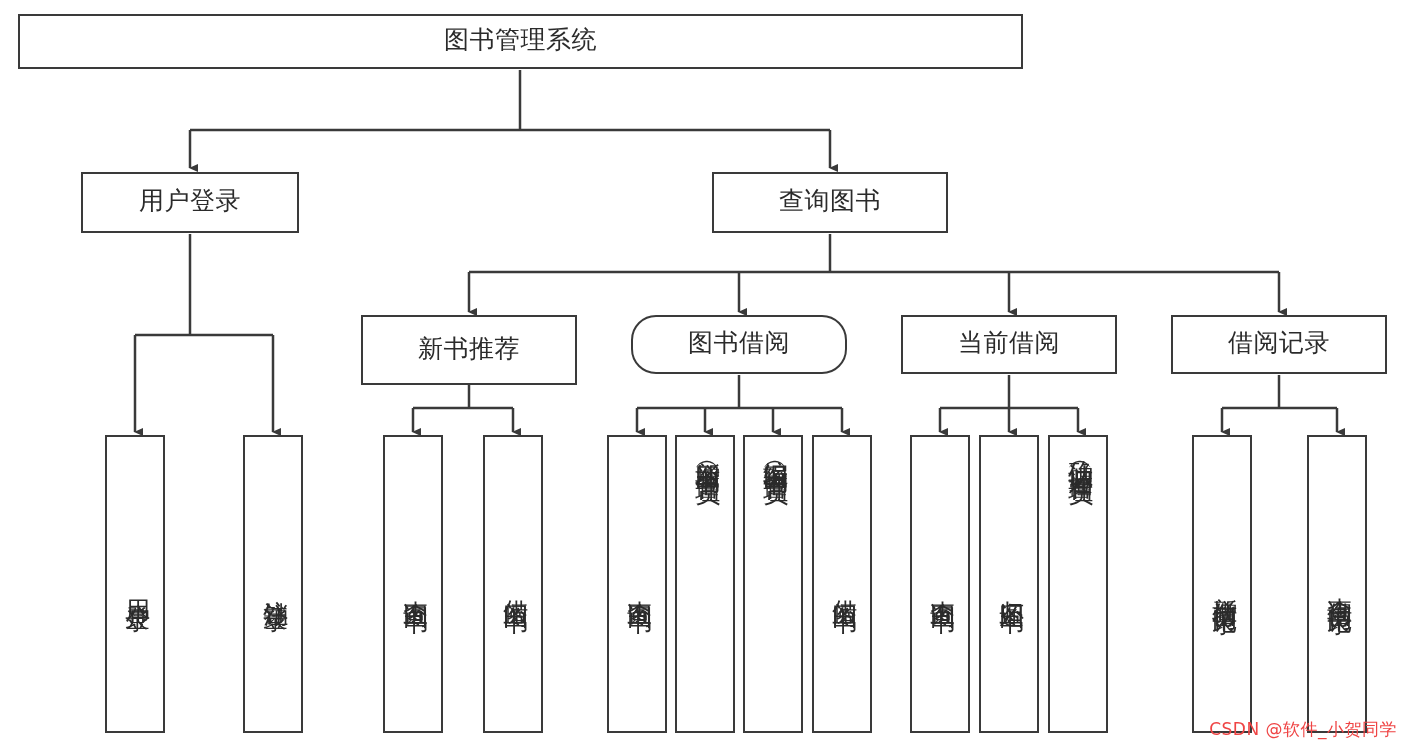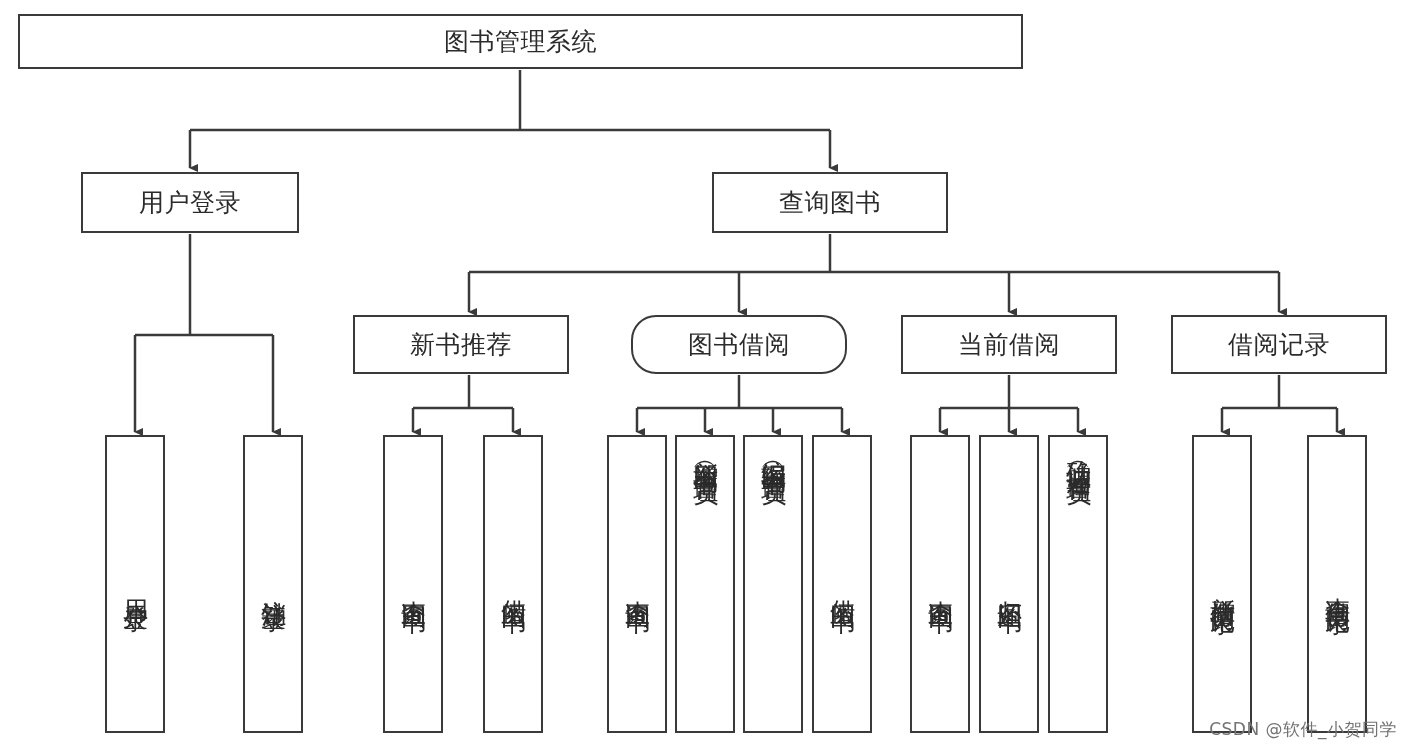--- a/index.html
+++ b/index.html
@@ -34,20 +34,21 @@
     display: flex;
     align-items: center;
     justify-content: center;
     z-index: 2;
   }
   .node-label {
     color: #2b2b2b;
     text-align: left;
     line-height: 1.0;
     white-space: pre;
+    font-family: Liberation Mono, monospace;
   }
   
   .node-h .node-label {
     font-size: 25px;
     letter-spacing: 0.5px;
   }
   .node-root .node-label {
     font-size: 25px;
   }
   
@@ -64,21 +65,21 @@
     display: block;
   }
   .node-v.leaf-center {
     align-items: center;
   }
   .watermark {
     position: absolute;
     right: 8px;
     bottom: 6px;
     font-size: 17px;
-    color: #737373;
+    color: #ef4444;
     letter-spacing: 0.5px;
     z-index: 3;
     white-space: pre;
   }
 </style>
 </head>
 <body>
 
 <div id="diagram-root">
 
@@ -152,21 +153,21 @@
     <span class="node-label">图书管理系统</span>
   </div>
 
   <div class="node-box node-h" style="left:81px; top:172px; width:218px; height:61px;">
     <span class="node-label">用户登录</span>
   </div>
   <div class="node-box node-h" style="left:712px; top:172px; width:236px; height:61px;">
     <span class="node-label">查询图书</span>
   </div>
 
-  <div class="node-box node-h" style="left:353px; top:315px; width:216px; height:59px;">
+  <div class="node-box node-h" style="left:361px; top:315px; width:216px; height:70px;">
     <span class="node-label">新书推荐</span>
   </div>
   <div class="node-box node-h" style="left:631px; top:315px; width:216px; height:59px;border-radius:25px;">
     <span class="node-label">图书借阅</span>
   </div>
   <div class="node-box node-h" style="left:1171px; top:315px; width:216px; height:59px;">
     <span class="node-label">借阅记录</span>
   </div>
   <div class="node-box node-h" style="left:901px; top:315px; width:216px; height:59px;">
     <span class="node-label">当前借阅</span>

